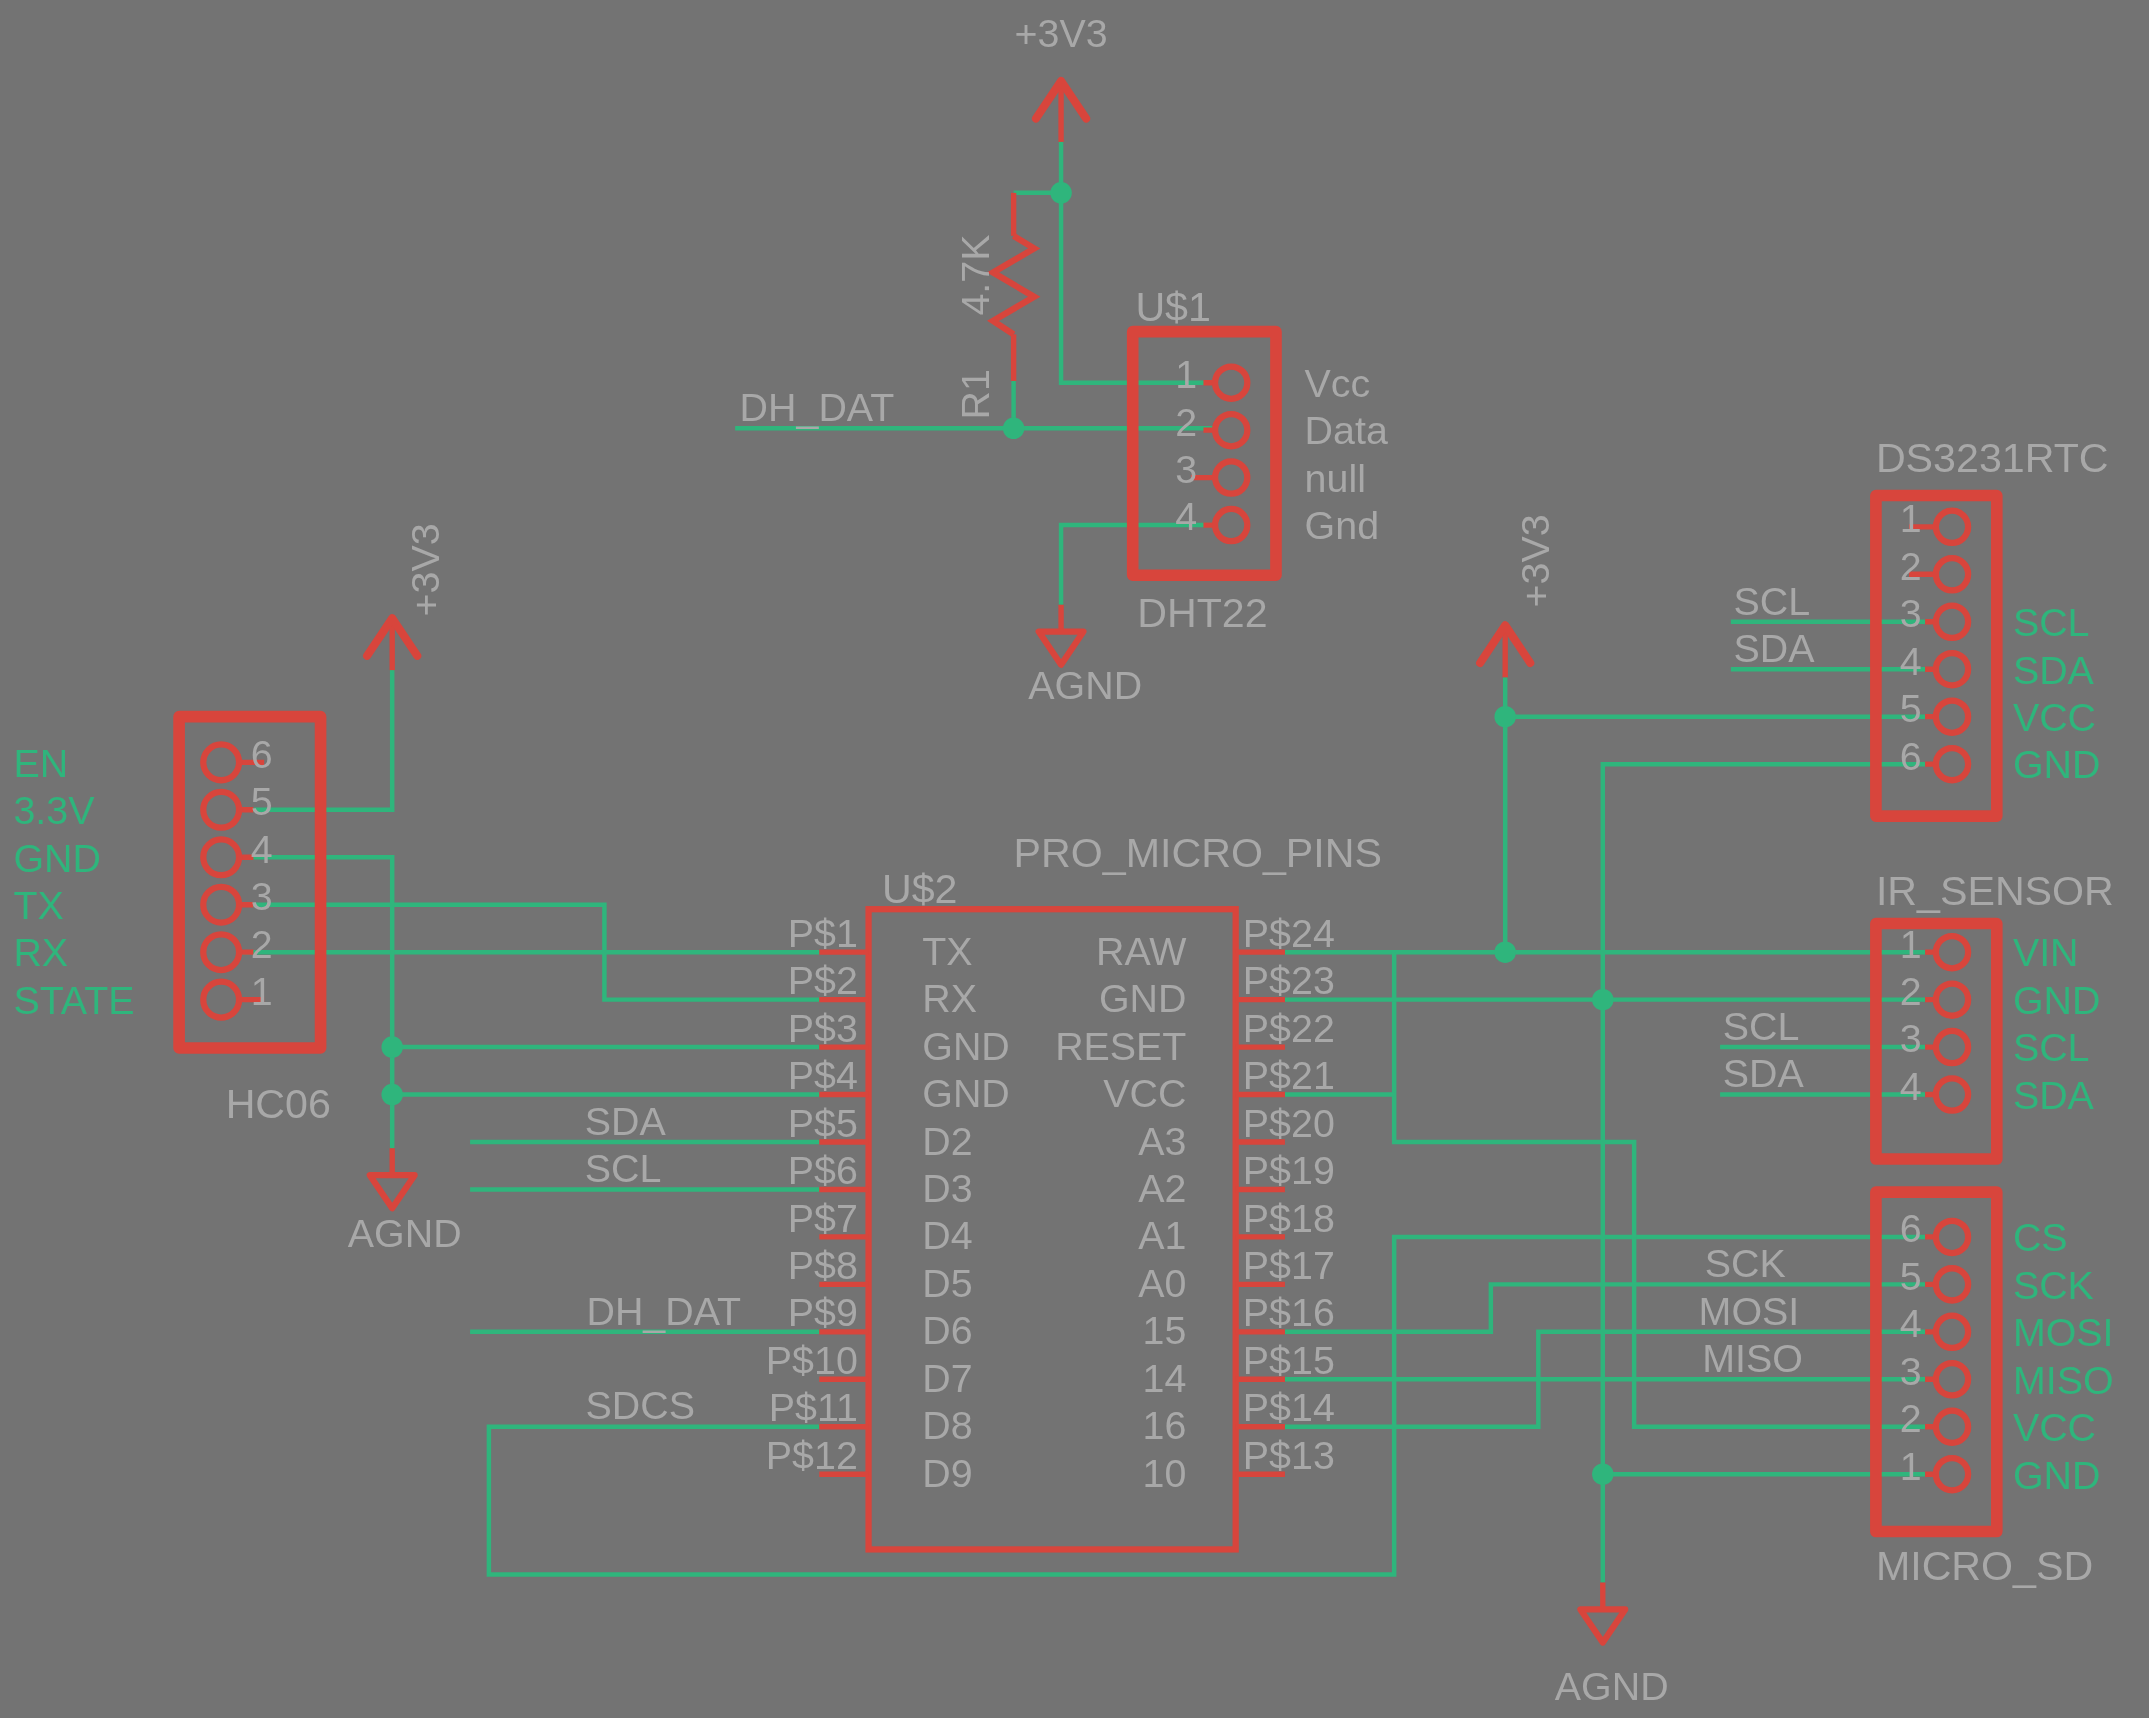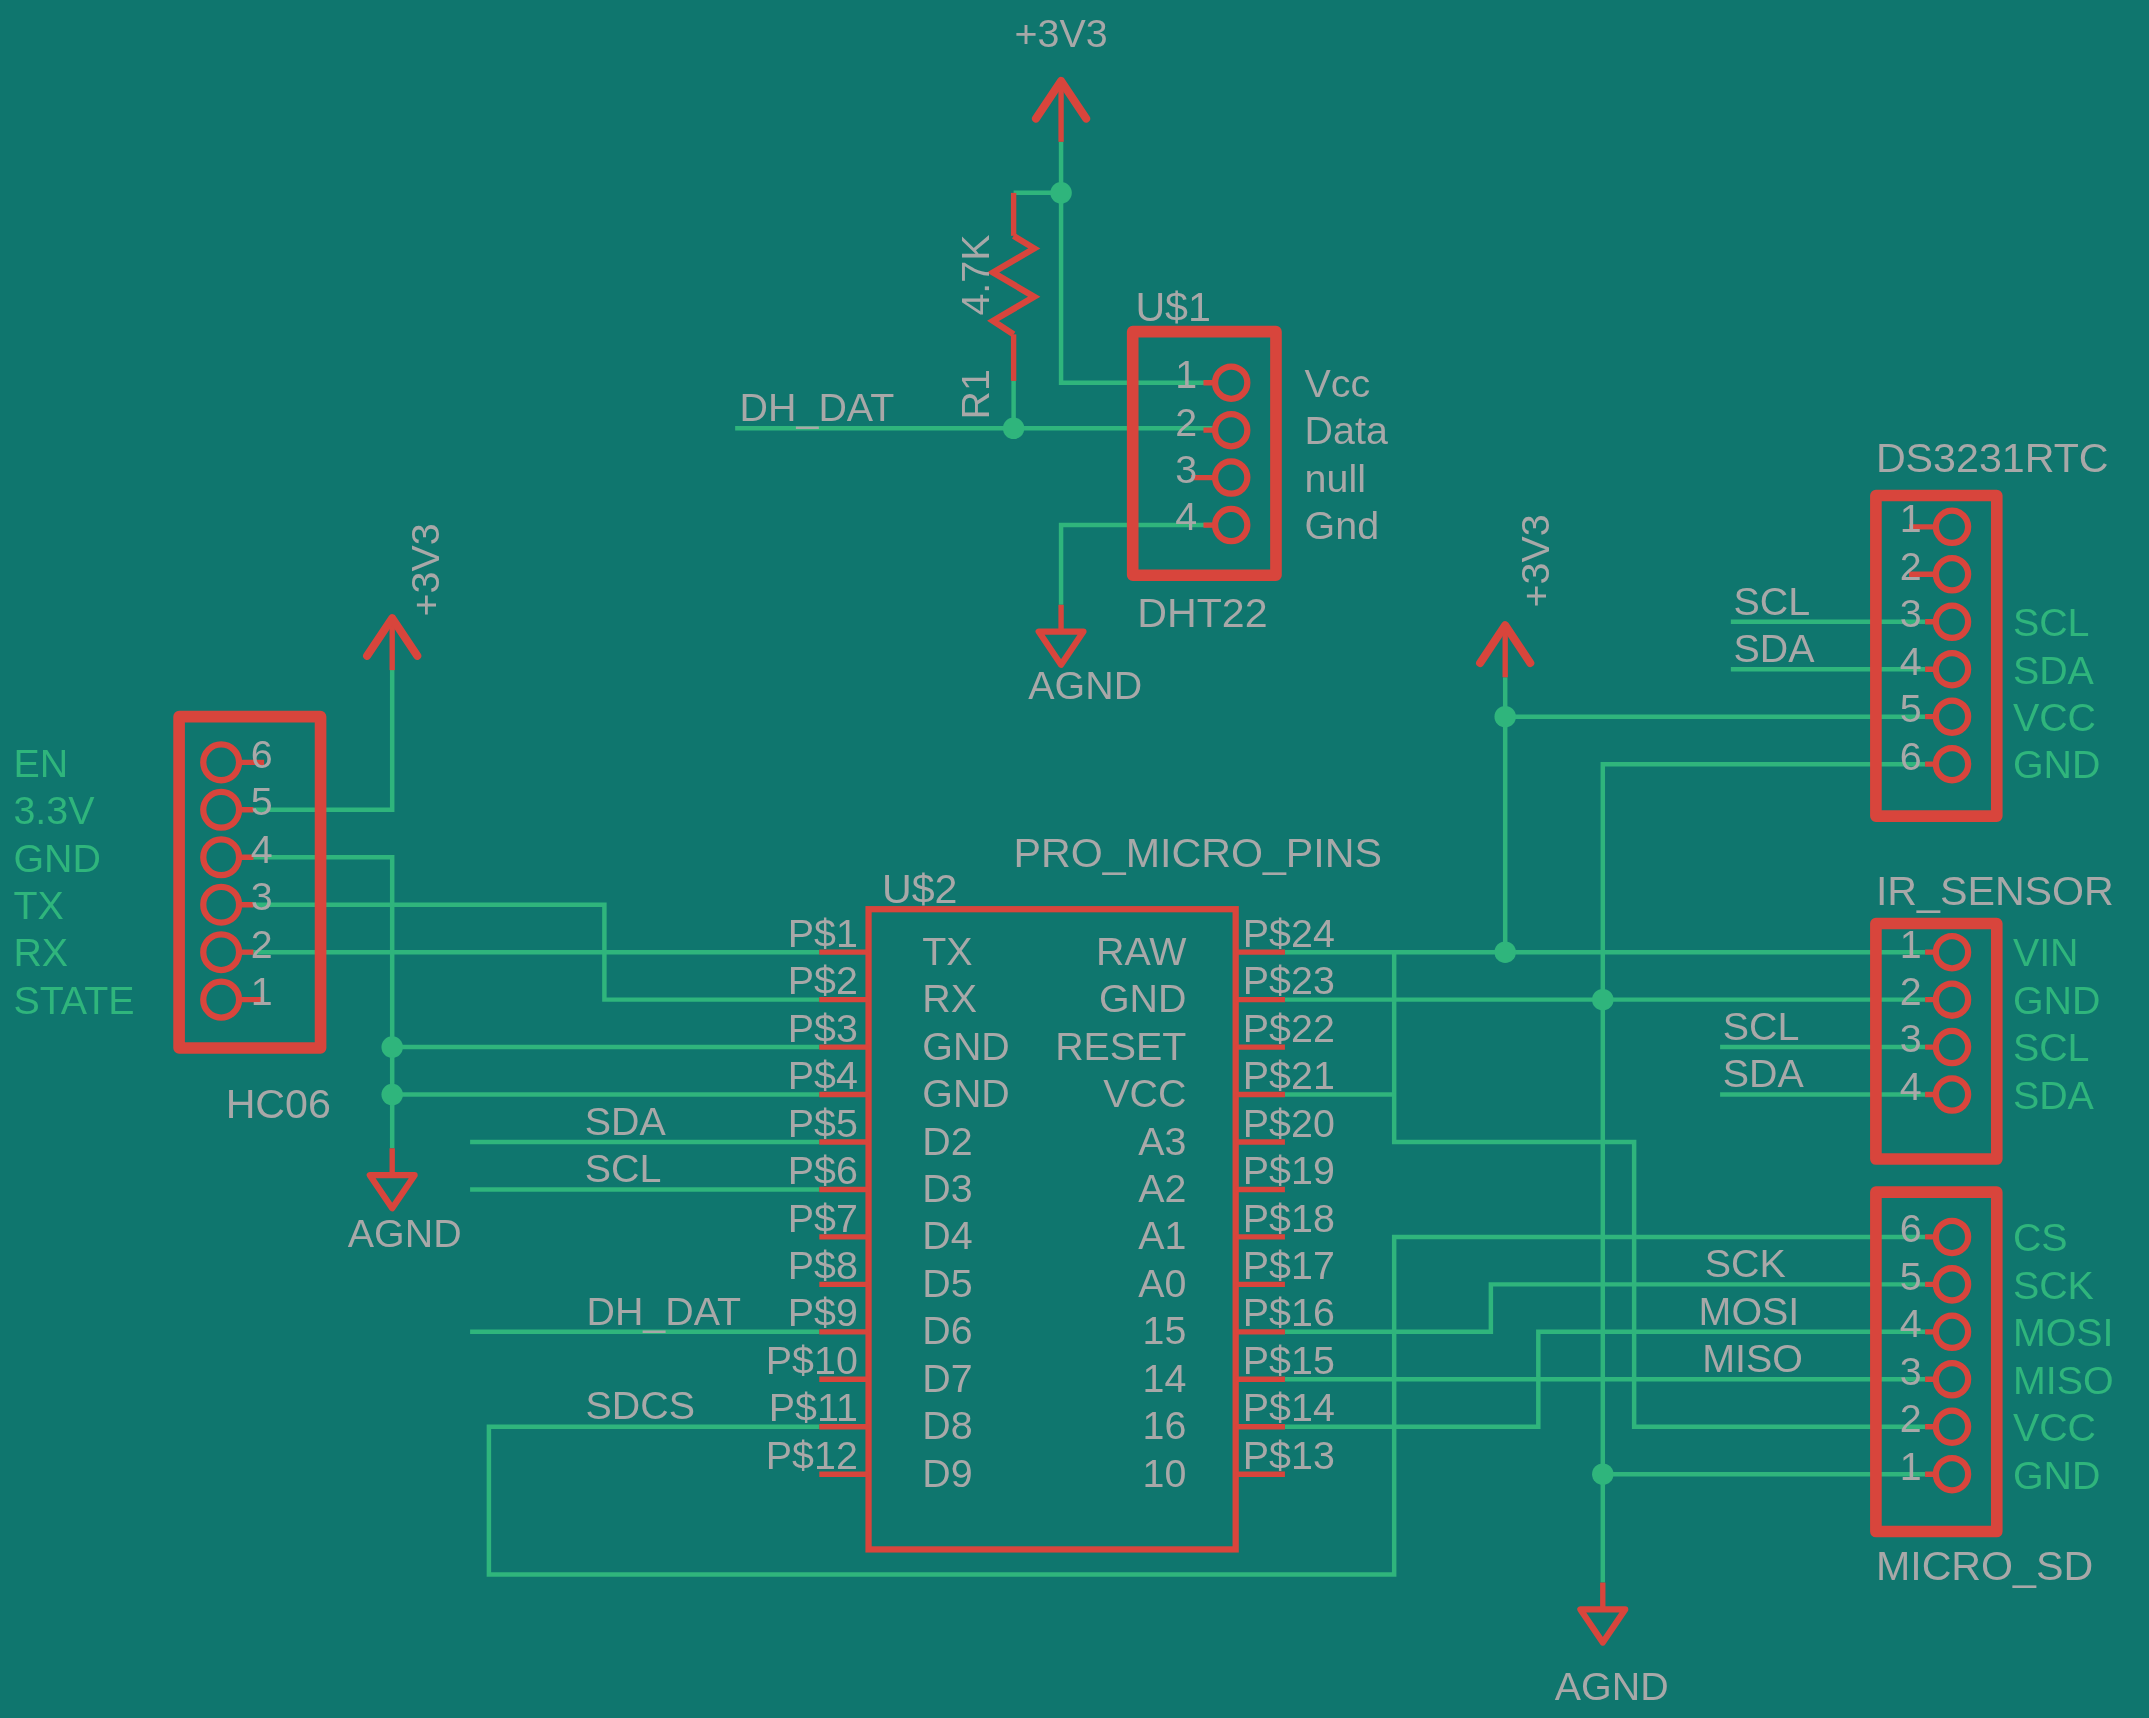--- a/index.html
+++ b/index.html
@@ -1,16 +1,16 @@
 <!DOCTYPE html>
 <html style="font-size:14.3px"><head>
 <meta charset="utf-8">
 <style>
   html,body{margin:0;padding:0;background:#ffffff;}
-  .canvas{width:2149px;height:1719px;position:relative;background:#0f766e;overflow:hidden;}
+  .canvas{width:2149px;height:1719px;position:relative;background:#737373;overflow:hidden;}
   svg{display:block;}
   text{font-family:"Liberation Sans","DejaVu Sans",sans-serif;}
   .gt{fill:#a8a8a8;font-size:44px;}
   .gn{fill:#2fb57c;font-size:44px;}
   .ttl{fill:#a8a8a8;font-size:46px;}
   .mid{text-anchor:middle;}
   .end{text-anchor:end;}
   .wire{stroke:#2fb57c;stroke-width:5;fill:none;}
   .lead{stroke:#d8453c;stroke-width:6;fill:none;}
   .sym{stroke:#d8453c;stroke-width:9;fill:none;stroke-linecap:round;stroke-linejoin:round;}

